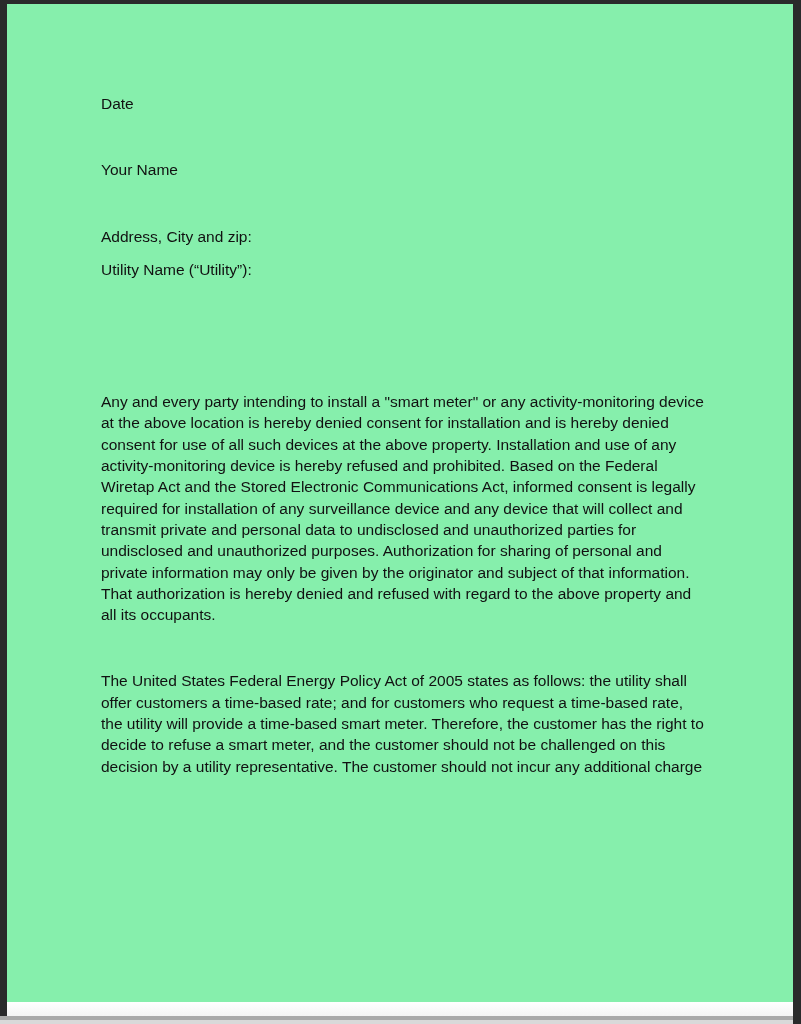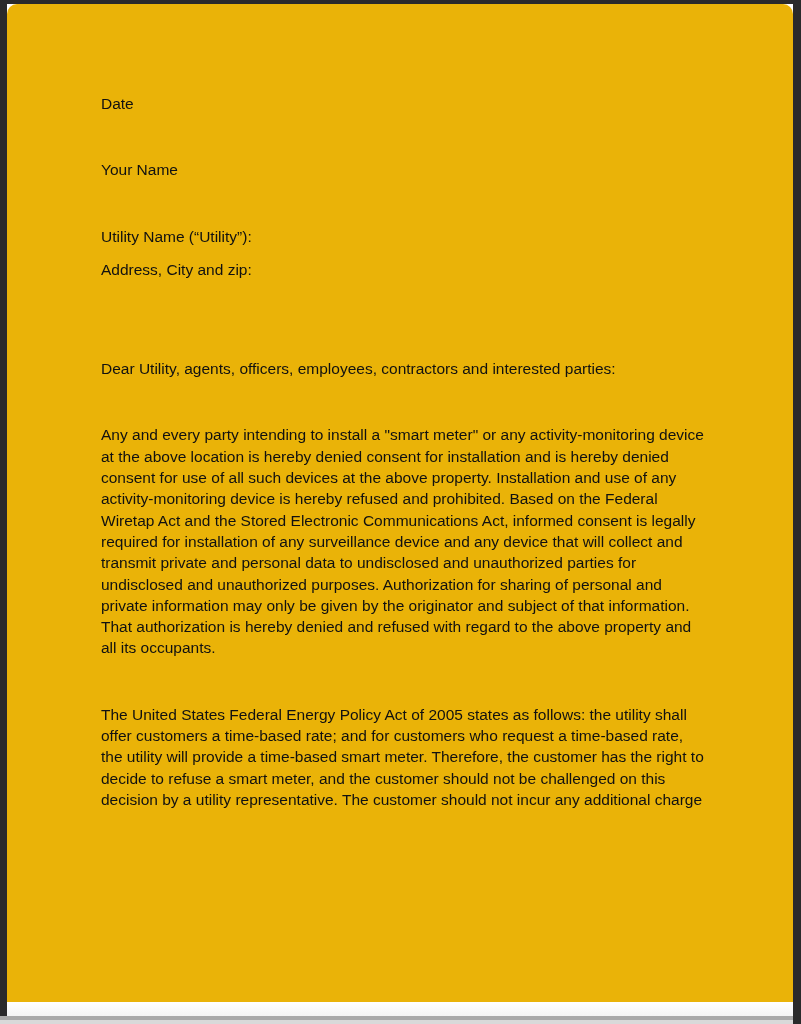--- a/index.html
+++ b/index.html
@@ -32,22 +32,21 @@
     position: absolute;
     left: 793px; top: 4px;
     width: 8px; height: 1020px;
     background: #2a2a2b;
   }
   
   .page {
     position: absolute;
     left: 7px; top: 4px;
     width: 786px; height: 1012px;
-    background: #eab308;
-    border-radius: 10px;
+    background: #86efac;
   }
   .page::after {
     content: "";
     position: absolute;
     left: 0; bottom: 0;
     width: 100%; height: 14px;
     background: linear-gradient(#ffffff, #f4f4f4);
   }
   .page-edge {
     position: absolute;
@@ -94,30 +93,29 @@
 
       <p>Date</p>
 
       <div class="blank"></div>
 
       <p>Your Name</p>
 
 
       <div class="blank"></div>
 
+      <p>Address, City and zip:</p>
+
       <p>Utility Name (“Utility”):</p>
-
-      <p>Address, City and zip:</p>
 
       <div class="blank"></div>
 
 
       <div class="blank"></div>
 
-      <p>Dear Utility, agents, officers, employees, contractors and interested parties:</p>
 
       <div class="blank"></div>
 
       <p>Any and every party intending to install a "smart meter" or any activity-monitoring device at the above location is hereby denied consent for installation and is hereby denied consent for use of all such devices at the above property. Installation and use of any activity-monitoring device is hereby refused and prohibited. Based on the Federal Wiretap Act and the Stored Electronic Communications Act, informed consent is legally required for installation of any surveillance device and any device that will collect and transmit private and personal data to undisclosed and unauthorized parties for undisclosed and unauthorized purposes. Authorization for sharing of personal and private information may only be given by the originator and subject of that information. That authorization is hereby denied and refused with regard to the above property and all its occupants.</p>
 
       <div class="blank"></div>
 
       <p>The United States Federal Energy Policy Act of 2005 states as follows: the utility shall offer customers a time-based rate; and for customers who request a time-based rate, the utility will provide a time-based smart meter. Therefore, the customer has the right to decide to refuse a smart meter, and the customer should not be challenged on this decision by a utility representative. The customer should not incur any additional charge</p>
 
     </div>

